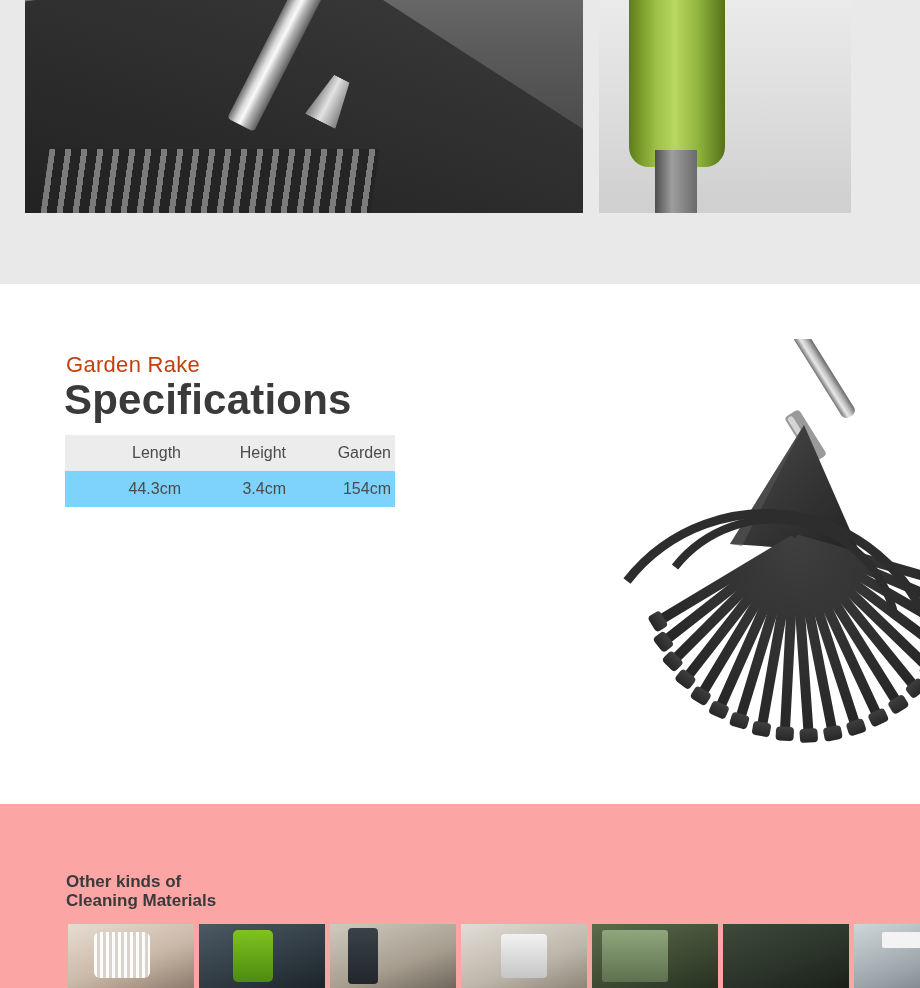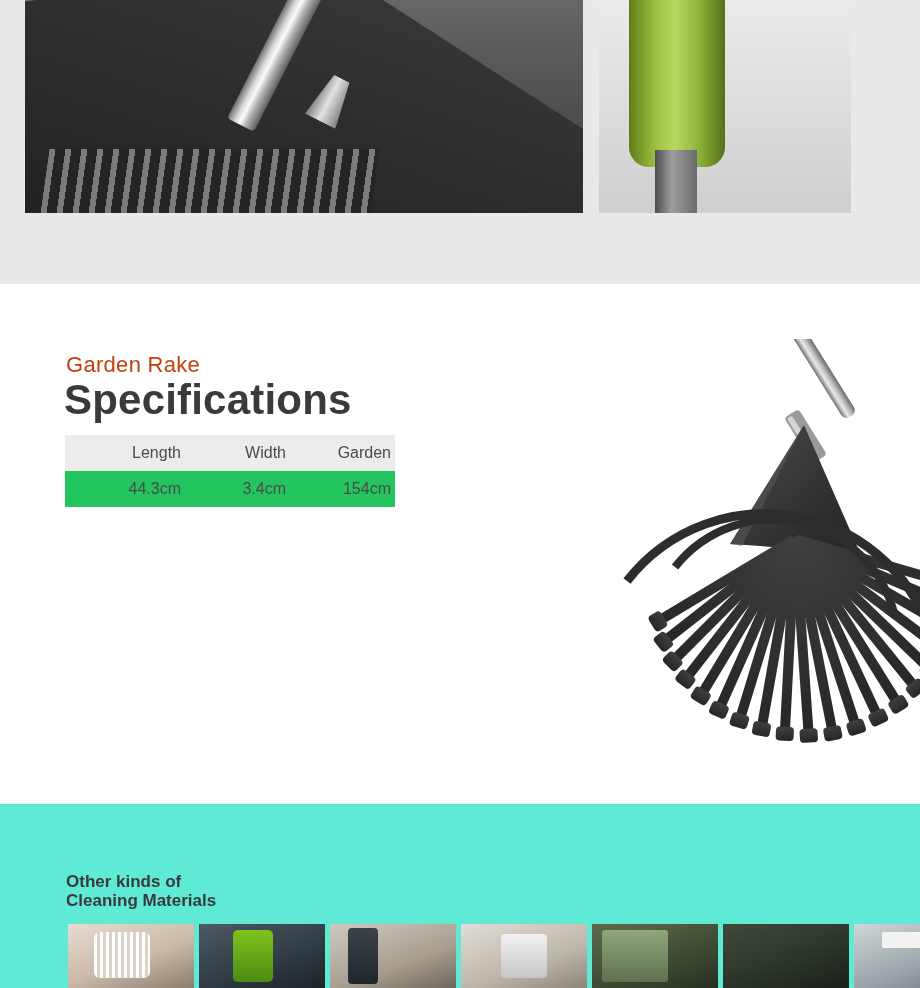--- a/index.html
+++ b/index.html
@@ -138,39 +138,39 @@
     background: #ececec;
   }
   .spec-table th, .spec-table td {
     font-size: 16px;
     color: #4b4b4b;
     padding: 9px 4px;
     text-align: right;
     font-weight: normal;
   }
   .spec-table thead tr { background: #ececec; }
-  .spec-table tbody tr { background: #22c55e; }
+  .spec-table tbody tr { background: #7dd3fc; }
   .spec-table th:nth-child(1), .spec-table td:nth-child(1) { width: 120px; }
   .spec-table th:nth-child(2), .spec-table td:nth-child(2) { width: 105px; }
   .spec-table th:nth-child(3), .spec-table td:nth-child(3) { width: 105px; }
 
   
   .rake {
     position: absolute;
     left: 430px; top: 55px;
     width: 490px; height: 460px;
   }
   .rake svg { display: block; }
 
   
   .other-section {
     position: absolute;
     left: 0; top: 804px;
     width: 920px; height: 184px;
-    background: #5eead4;
+    background: #fca5a5;
     overflow: hidden;
   }
   .other-title {
     position: absolute;
     left: 66px; top: 68px;
     font-size: 17px;
     font-weight: bold;
     color: #3a3a3a;
     line-height: 19px;
   }
@@ -245,21 +245,21 @@
   </div>
 
   <div class="spec-section">
     <div class="spec-kicker">Garden Rake</div>
     <div class="spec-title">Specifications</div>
 
     <table class="spec-table">
       <thead>
         <tr>
           <th>Length</th>
-          <th>Width</th>
+          <th>Height</th>
           <th>Garden</th>
         </tr>
       </thead>
       <tbody>
         <tr>
           <td>44.3cm</td>
           <td>3.4cm</td>
           <td>154cm</td>
         </tr>
       </tbody>

